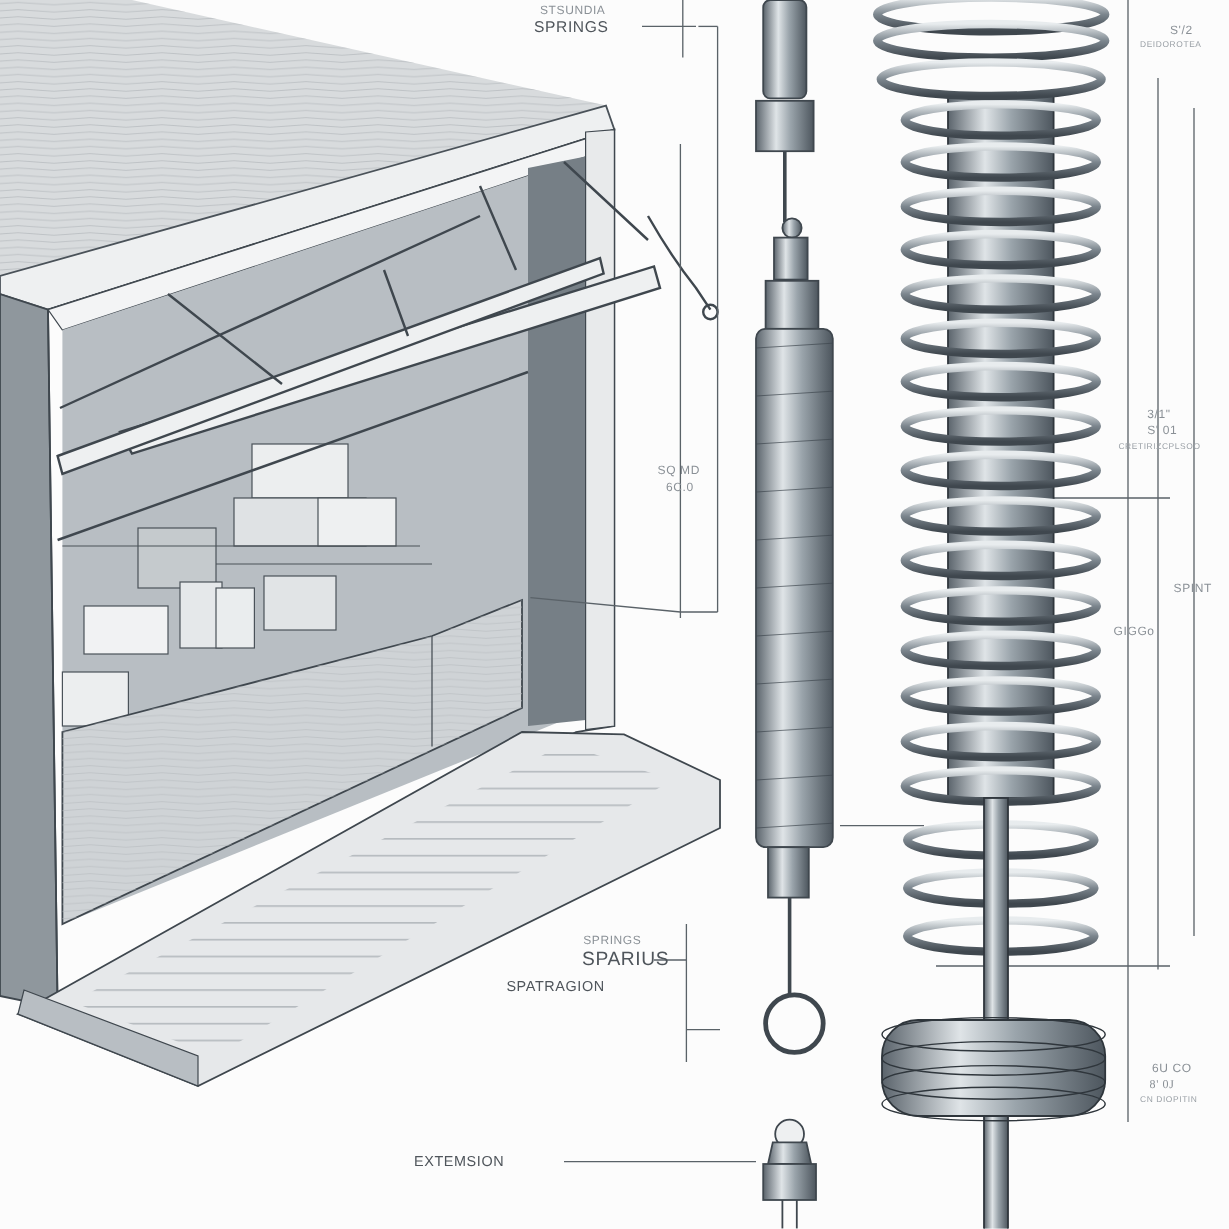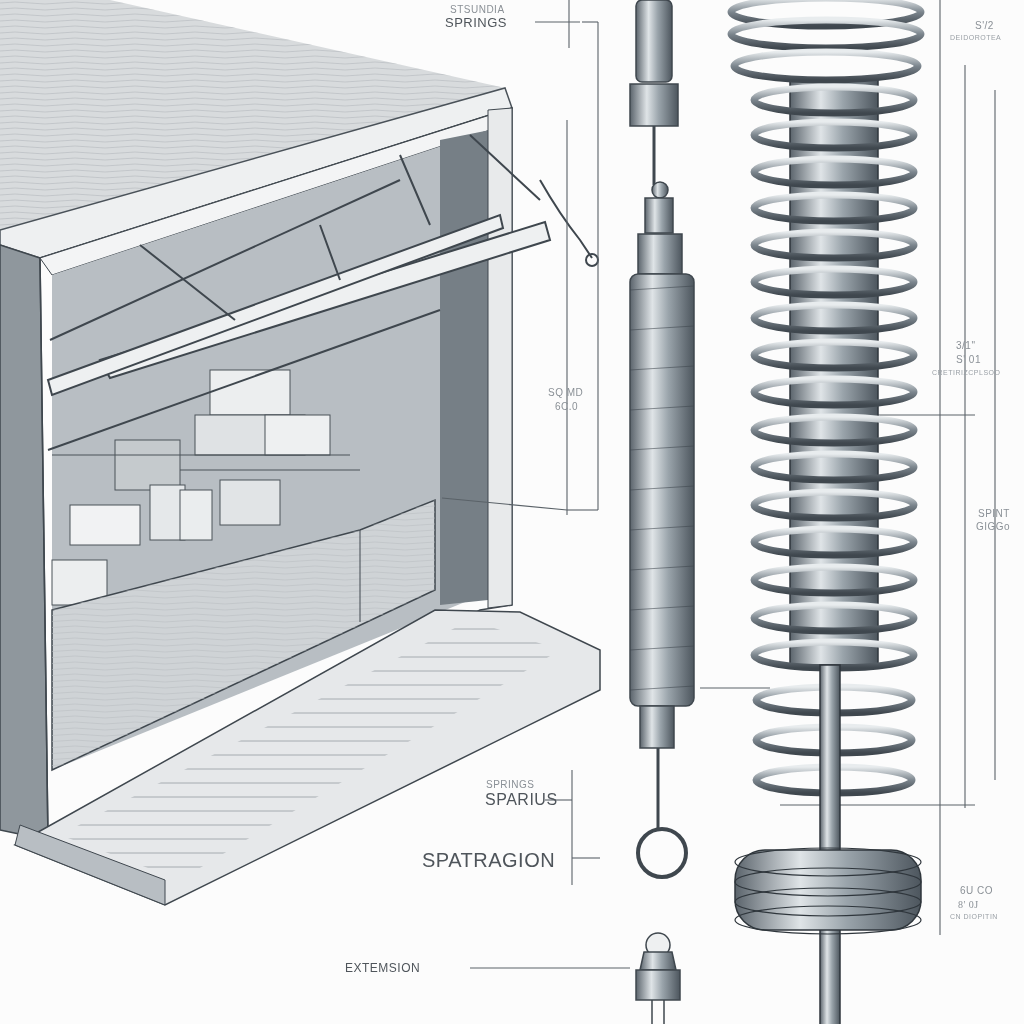--- a/index.html
+++ b/index.html
@@ -174,25 +174,25 @@
     </g>
   </g>
 </svg>
 
 <div class="lbl small" style="left:450px;top:4px;">STSUNDIA</div>
 <div class="lbl main" style="left:445px;top:15px;font-size:13px;">SPRINGS</div>
 <div class="lbl small" style="left:548px;top:387px;">SQ MD</div>
 <div class="lbl small" style="left:555px;top:401px;text-align:right;">6C.0</div>
 <div class="lbl small" style="left:486px;top:779px;text-align:right;">SPRINGS</div>
 <div class="lbl main" style="left:485px;top:791px;font-size:16px;">SPARIUS</div>
-<div class="lbl main" style="left:422px;top:849px;font-size:20px;">SPATRAGION</div>
+<div class="lbl main" style="left:422px;top:815px;font-size:12px;">SPATRAGION</div>
 <div class="lbl main" style="left:345px;top:961px;font-size:12px;">EXTEMSION</div>
 <div class="lbl small" style="left:975px;top:20px;">S'/2</div>
 <div class="lbl tiny" style="left:950px;top:34px;">DEIDOROTEA</div>
 <div class="lbl small" style="left:956px;top:340px;">3/1"</div>
 <div class="lbl small" style="left:956px;top:354px;">S' 01</div>
 <div class="lbl tiny" style="left:932px;top:369px;">CRETIRIZCPLSOO</div>
-<div class="lbl small" style="left:978px;top:508px;">SPINT</div>
-<div class="lbl small" style="left:976px;top:521px;">GIGGo</div>
+<div class="lbl small" style="left:978px;top:485px;">SPINT</div>
+<div class="lbl small" style="left:928px;top:521px;">GIGGo</div>
 <div class="lbl small" style="left:960px;top:885px;">6U CO</div>
 <div class="lbl small" style="left:958px;top:899px;font-family:Liberation Serif, serif;">8' 0J</div>
 <div class="lbl tiny" style="left:950px;top:913px;">CN DIOPITIN</div>
 </div>
 
 </body></html>

